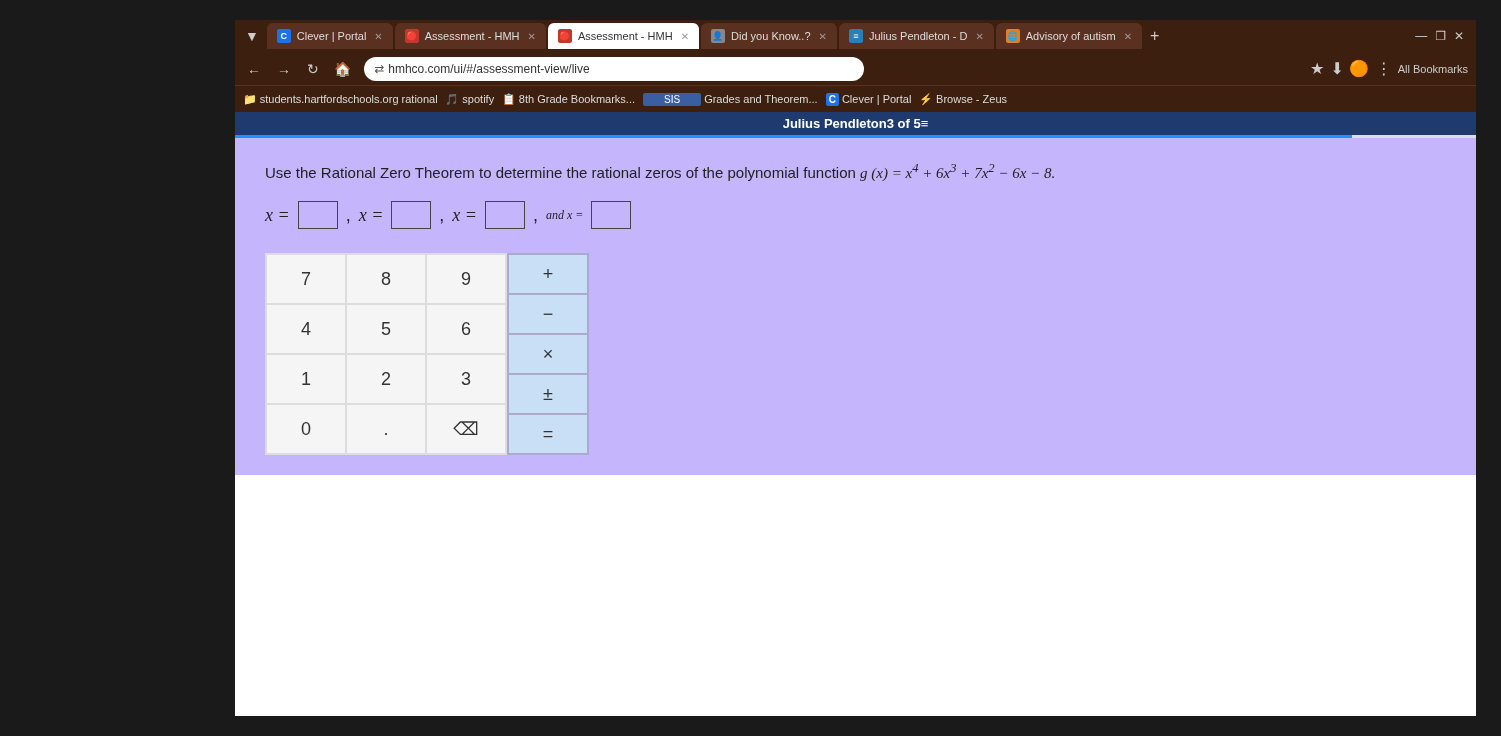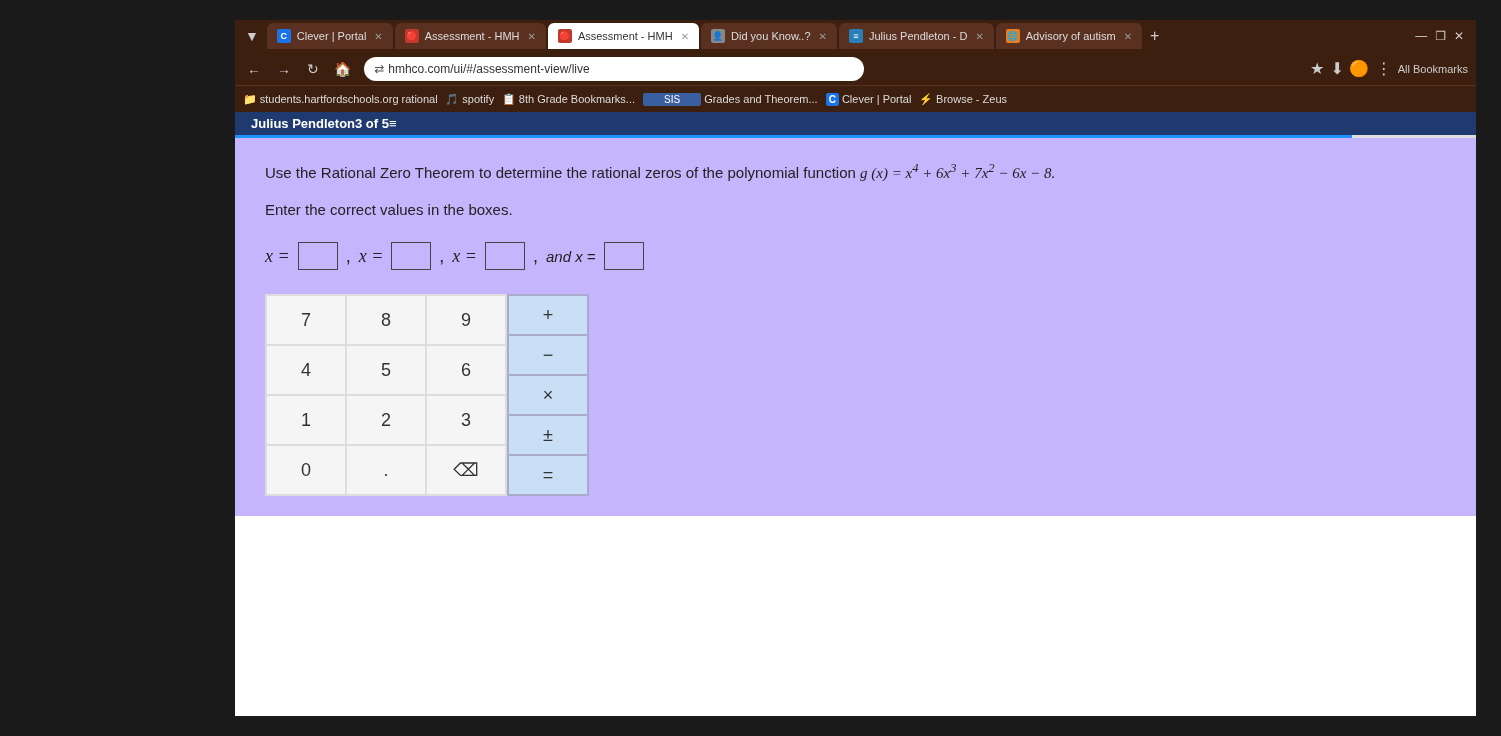--- a/index.html
+++ b/index.html
@@ -355,50 +355,49 @@
         </span>
         <span class="bookmark-item">
           <span style="color:#e67e22;">⚡</span>
           <span>Browse - Zeus</span>
         </span>
       </div>
     </div>
 
     <div class="page-content">
 
-      <div style="background:#1e3a6e; color:#fff; padding:4px 16px; font-size:13px; font-weight:bold; display:flex; align-items:center; justify-content:flex-start;">
+      <div style="background:#1e3a6e; color:#fff; padding:4px 16px; font-size:13px; font-weight:bold; display:flex; align-items:center; justify-content:center;">
         <span>Julius Pendleton</span>
         <div style="display:flex; align-items:center; gap:0;">
           <span>3 of 5</span>
           <span style="cursor:pointer;">≡</span>
         </div>
       </div>
 
       <div style="height:3px; background:linear-gradient(to right, #1e90ff 90%, #ddd 10%); margin:0;"></div>
 
       <div class="question-area">
         <p class="question-text">
           Use the Rational Zero Theorem to determine the rational zeros of the polynomial function
           <span style="font-family:'Times New Roman',serif; font-style:italic;">
             g (x) = x<sup>4</sup> + 6x<sup>3</sup> + 7x<sup>2</sup> − 6x − 8.
           </span>
         </p>
-        <p class="instruction-text">Enter the correct values in the boxes.</p>
 
         <div class="equation-row">
           <span style="font-family:'Times New Roman',serif; font-style:italic; font-size:18px;">x =</span>
           <div class="answer-box" style="border:1.5px solid #444; display:inline-block;"></div>
           <span style="font-size:18px;">,</span>
           <span style="font-family:'Times New Roman',serif; font-style:italic; font-size:18px;">x =</span>
           <div class="answer-box" style="border:1.5px solid #444; display:inline-block;"></div>
           <span style="font-size:18px;">,</span>
           <span style="font-family:'Times New Roman',serif; font-style:italic; font-size:18px;">x =</span>
           <div class="answer-box" style="border:1.5px solid #444; display:inline-block;"></div>
           <span style="font-size:18px;">,</span>
-          <span style="font-family:Liberation Sans, sans-serif; font-style:italic; font-size:15px;">and x =</span>
+          <span style="font-family:Liberation Serif, serif; font-style:italic; font-size:12px;">and x =</span>
           <div class="answer-box" style="border:1.5px solid #444; display:inline-block;"></div>
         </div>
 
         <div class="keypad-section">
 
           <div class="keypad-numbers">
 
             <div class="keypad-cell">7</div>
             <div class="keypad-cell">8</div>
             <div class="keypad-cell">9</div>

